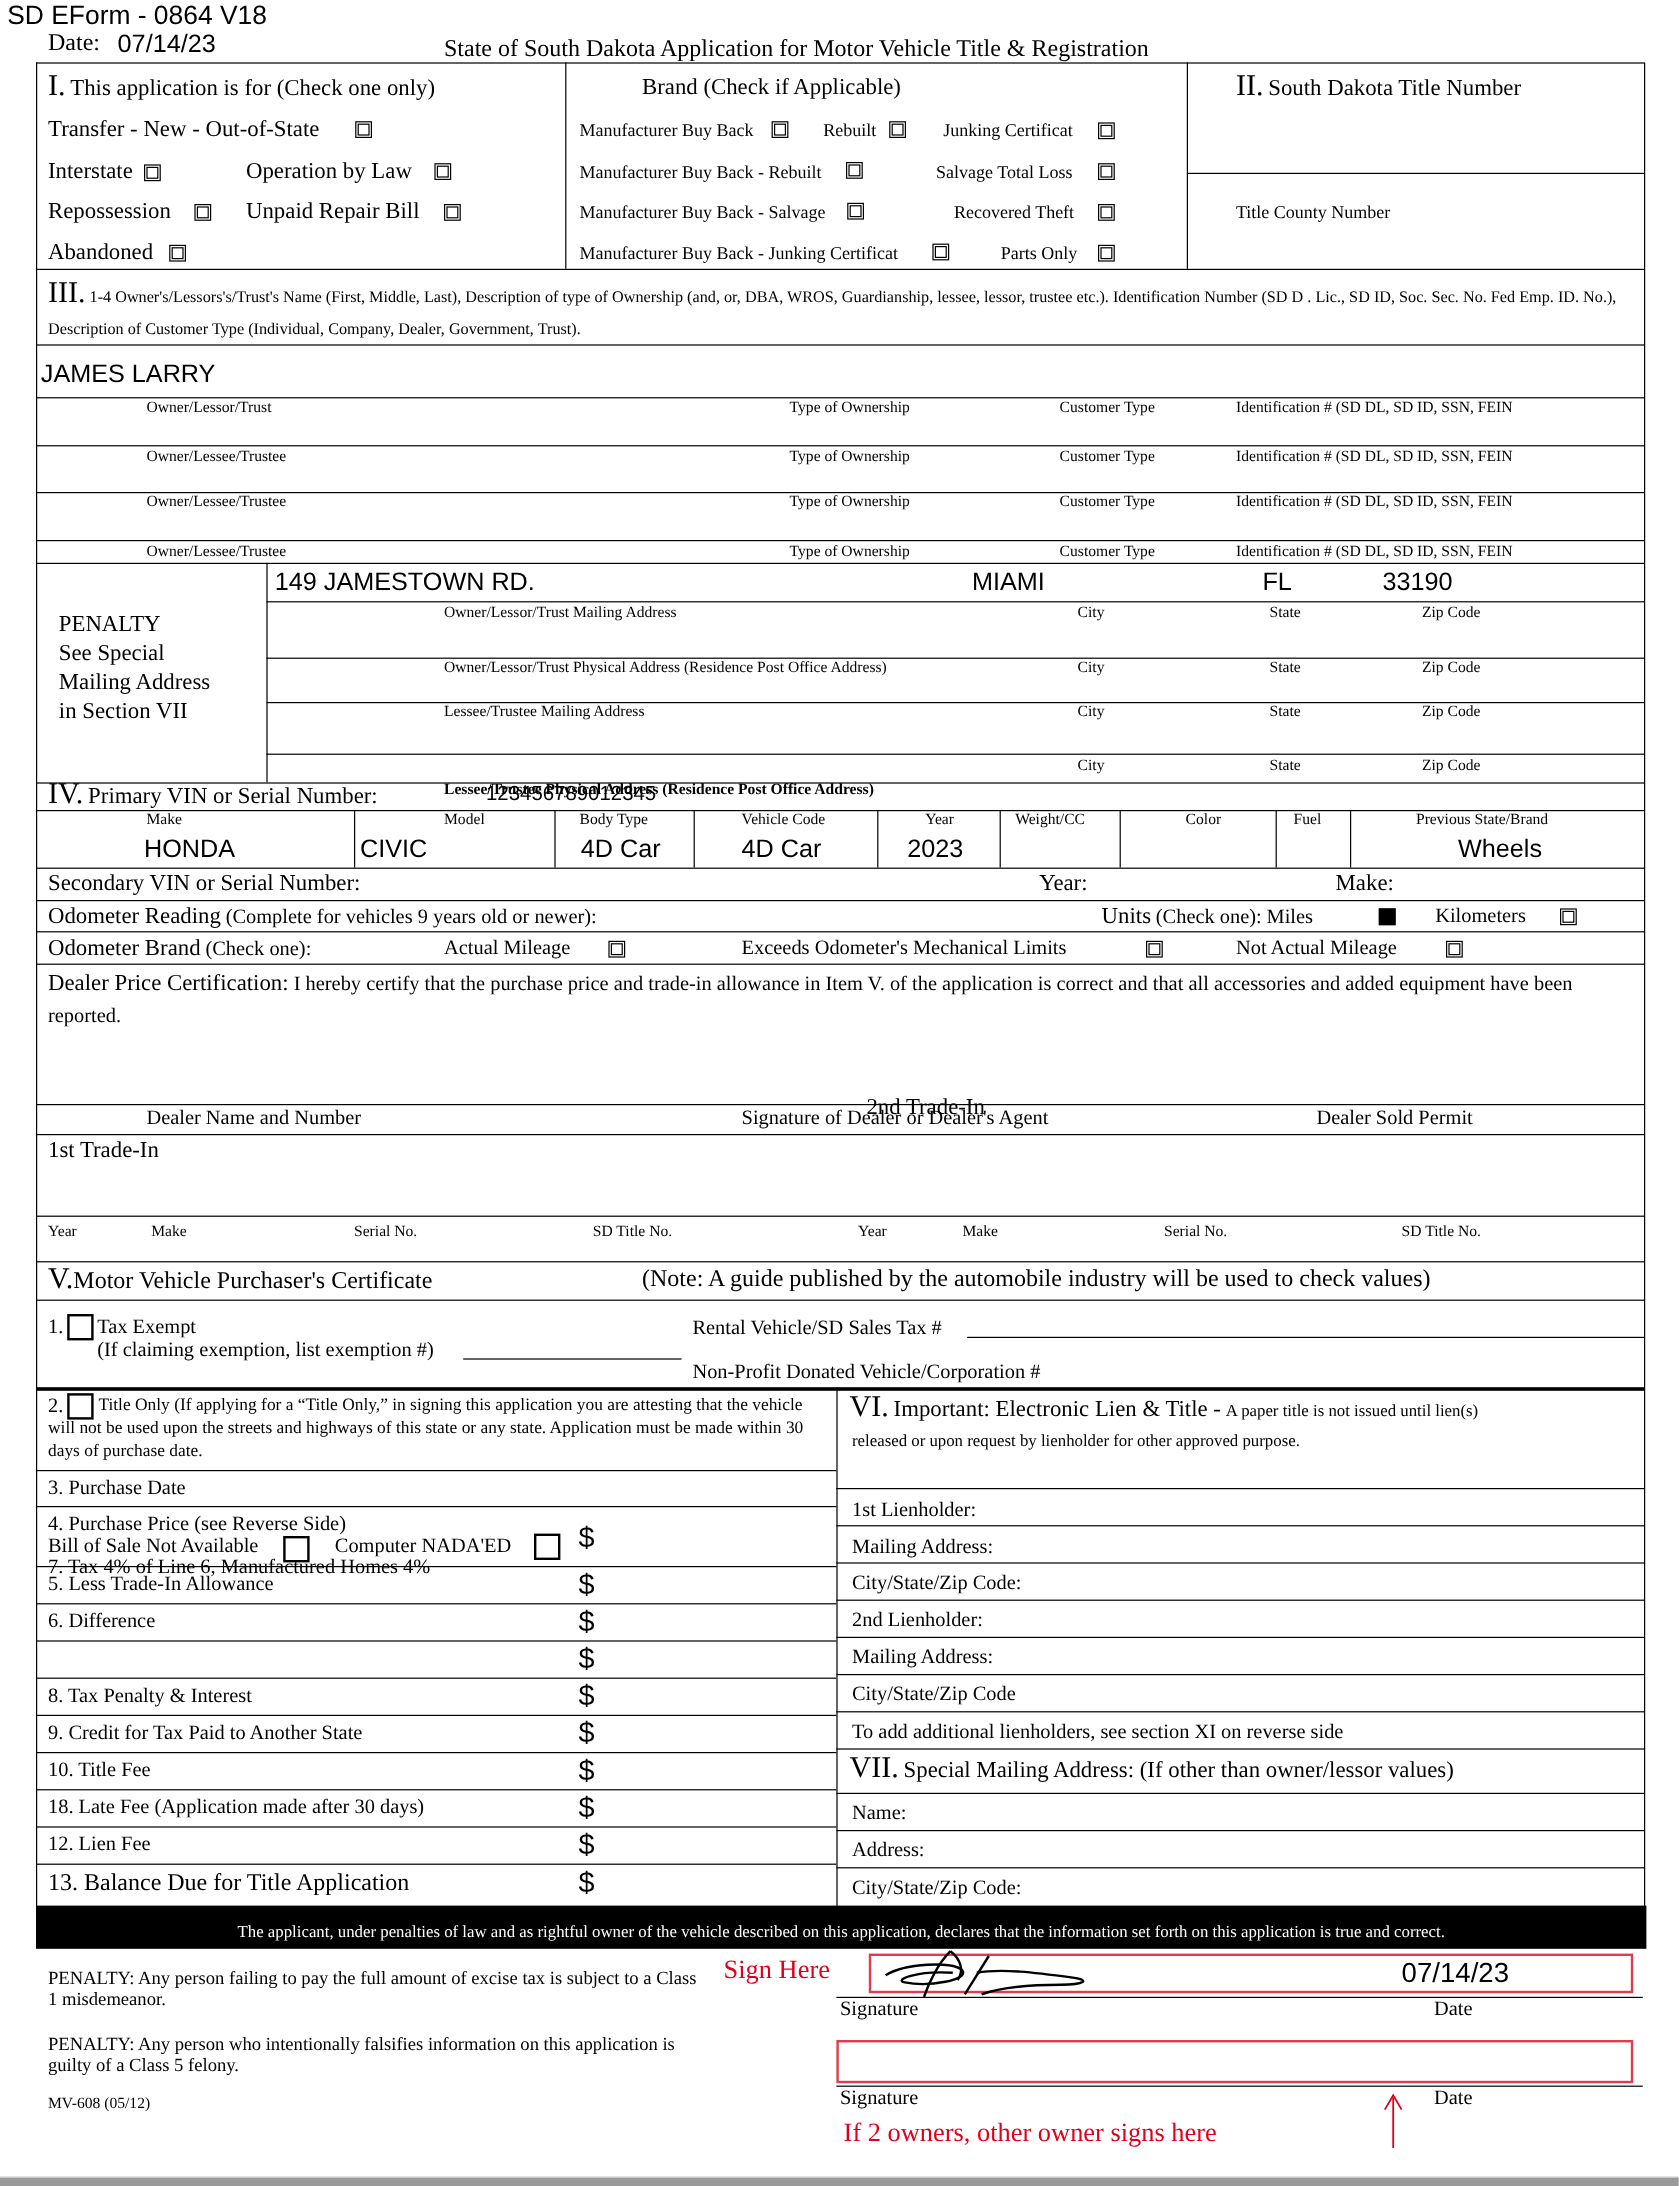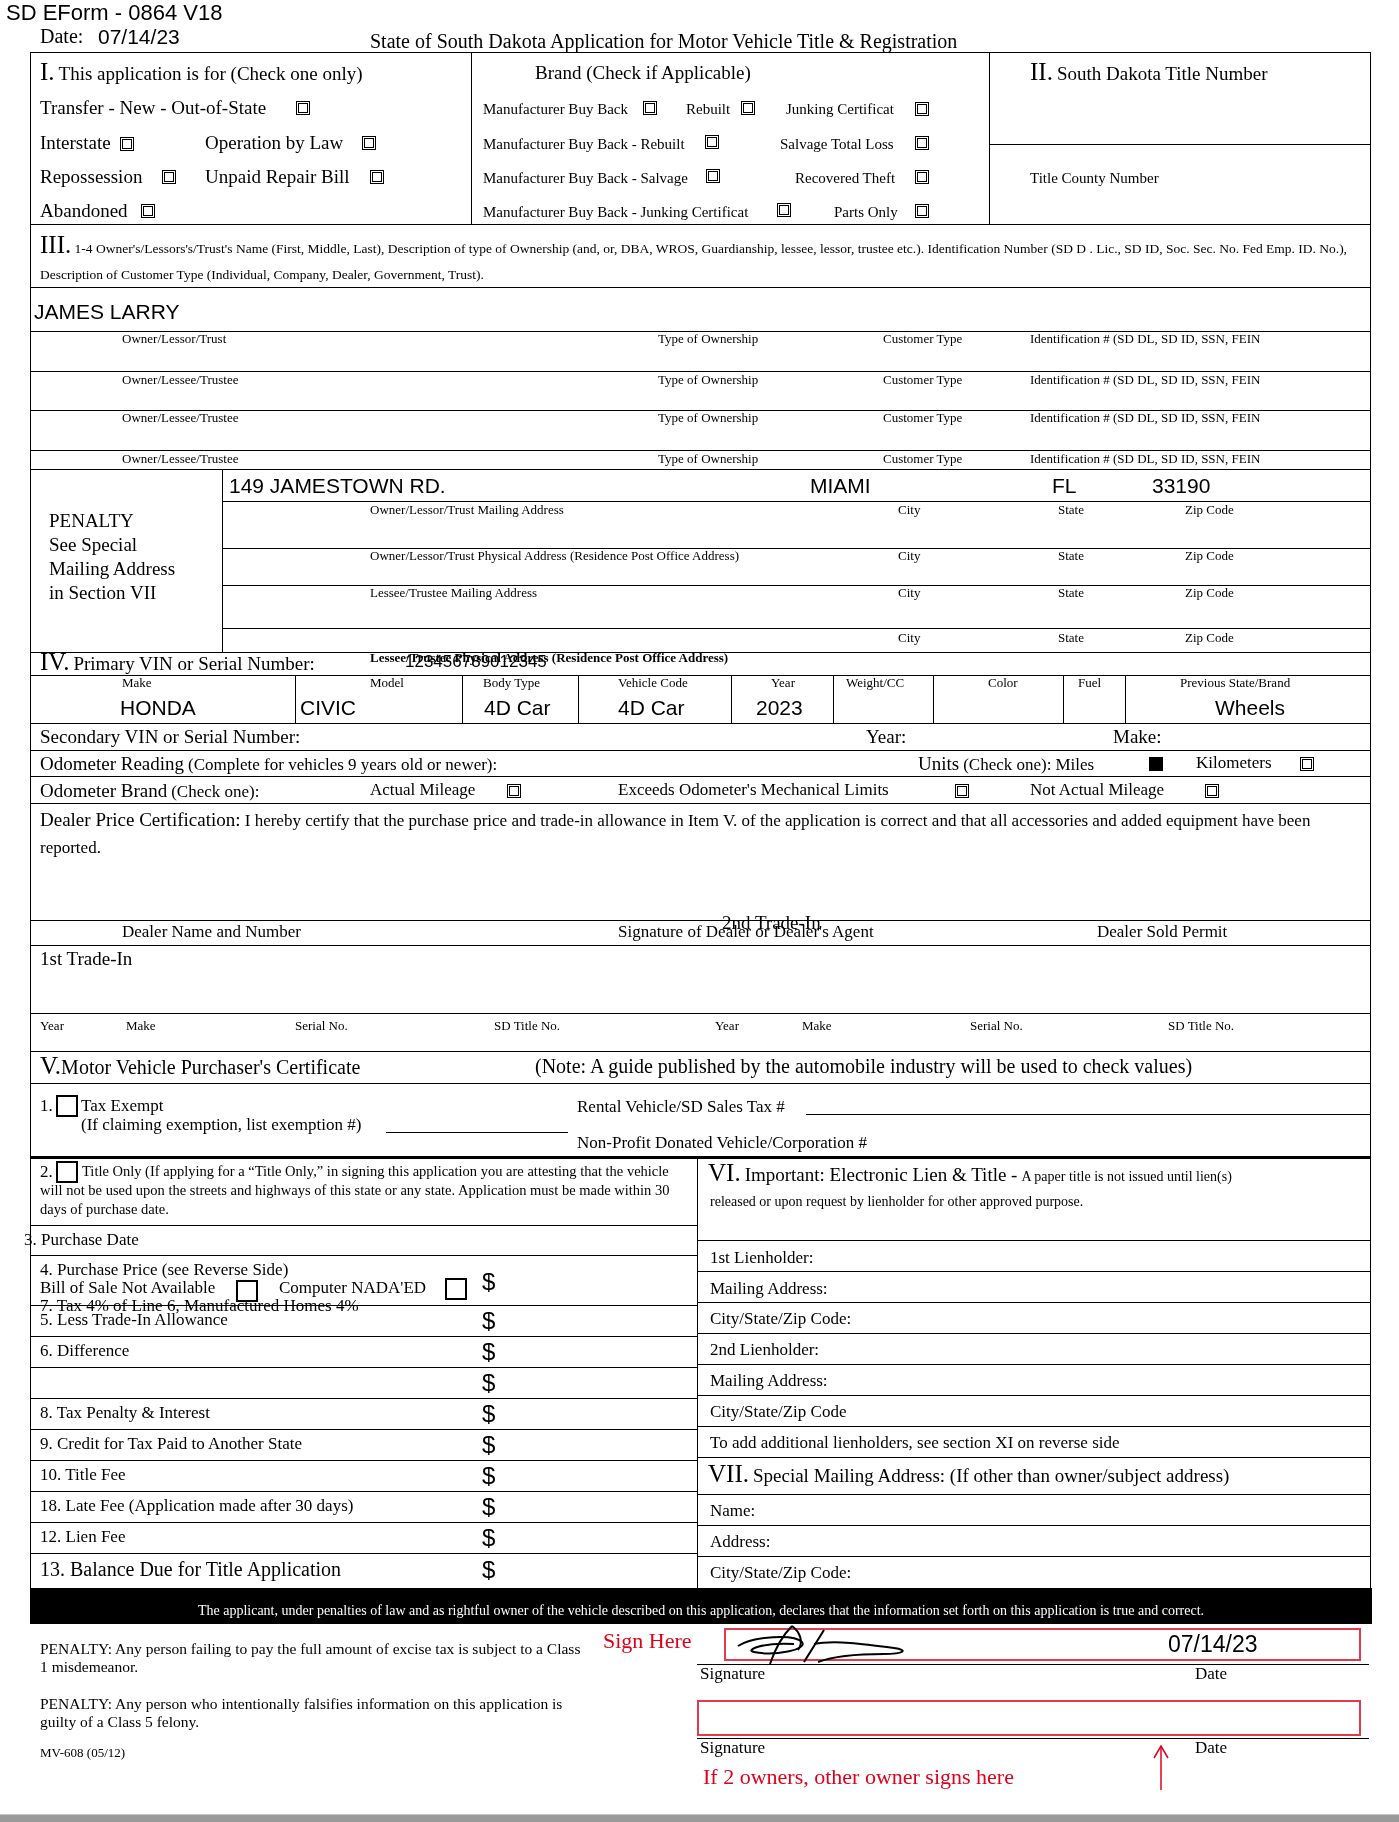--- a/index.html
+++ b/index.html
@@ -256,21 +256,21 @@
 <div class="abs md" style="left:577px;top:1133px;">Non-Profit Donated Vehicle/Corporation #</div>
 
 <div class="hl thick" style="left:30px;top:1156px;width:1340px;"></div>
 <div class="vl" style="left:697px;top:1156px;height:438px;"></div>
 
 <div class="abs md" style="left:40px;top:1162px;">2.</div>
 <div class="cb2" style="left:56px;top:1161px;"></div>
 <div class="abs" style="left:40px;top:1162px;width:650px;font-size:14.5px;line-height:19px;text-indent:42px;">Title Only (If applying for a “Title Only,” in signing this application you are attesting that the vehicle will not be used upon the streets and highways of this state or any state. Application must be made within 30 days of purchase date.</div>
 
 <div class="hl" style="left:30px;top:1225px;width:667px;"></div>
-<div class="abs md" style="left:24px;top:1230px;text-align:right;">3. Purchase Date</div>
+<div class="abs md" style="left:40px;top:1230px;text-align:right;">3. Purchase Date</div>
 <div class="hl" style="left:30px;top:1255px;width:667px;"></div>
 
 <div class="abs md" style="left:40px;top:1260px;">4. Purchase Price (see Reverse Side)</div>
 <div class="abs md" style="left:40px;top:1278px;">Bill of Sale Not Available</div>
 <div class="cb2" style="left:236px;top:1280px;"></div>
 <div class="abs md" style="left:279px;top:1278px;">Computer NADA'ED</div>
 <div class="cb2" style="left:445px;top:1278px;"></div>
 <div class="abs dollar" style="left:482px;top:1268px;">$</div>
 
 <div class="hl" style="left:30px;top:1305px;width:667px;"></div>
@@ -319,21 +319,21 @@
 <div class="hl" style="left:697px;top:1364px;width:673px;"></div>
 <div class="abs md" style="left:710px;top:1371px;">Mailing Address:</div>
 <div class="hl" style="left:697px;top:1395px;width:673px;"></div>
 <div class="abs md" style="left:710px;top:1402px;">City/State/Zip Code</div>
 <div class="hl" style="left:697px;top:1426px;width:673px;"></div>
 <div class="abs md" style="left:710px;top:1433px;">To add additional lienholders, see section XI on reverse side</div>
 
 <div class="hl" style="left:697px;top:1457px;width:673px;"></div>
 <div class="abs" style="left:708px;top:1460px;">
   <span class="roman">VII.</span>
-  <span class="b lg">Special Mailing Address: (If other than owner/subject address)</span>
+  <span class="b lg">Special Mailing Address: (If other than owner/lessor values)</span>
 </div>
 <div class="hl" style="left:697px;top:1494px;width:673px;"></div>
 <div class="abs md" style="left:710px;top:1501px;">Name:</div>
 <div class="hl" style="left:697px;top:1525px;width:673px;"></div>
 <div class="abs md" style="left:710px;top:1532px;">Address:</div>
 <div class="hl" style="left:697px;top:1556px;width:673px;"></div>
 <div class="abs md" style="left:710px;top:1563px;">City/State/Zip Code:</div>
 
 <div class="abs" style="left:30px;top:1588px;width:1342px;height:36px;background:#000;">
   <div class="b" style="color:#fff;font-size:14px;text-align:center;line-height:16px;margin-top:15px;">The applicant, under penalties of law and as rightful owner of the vehicle described on this application, declares that the information set forth on this application is true and correct.</div>

